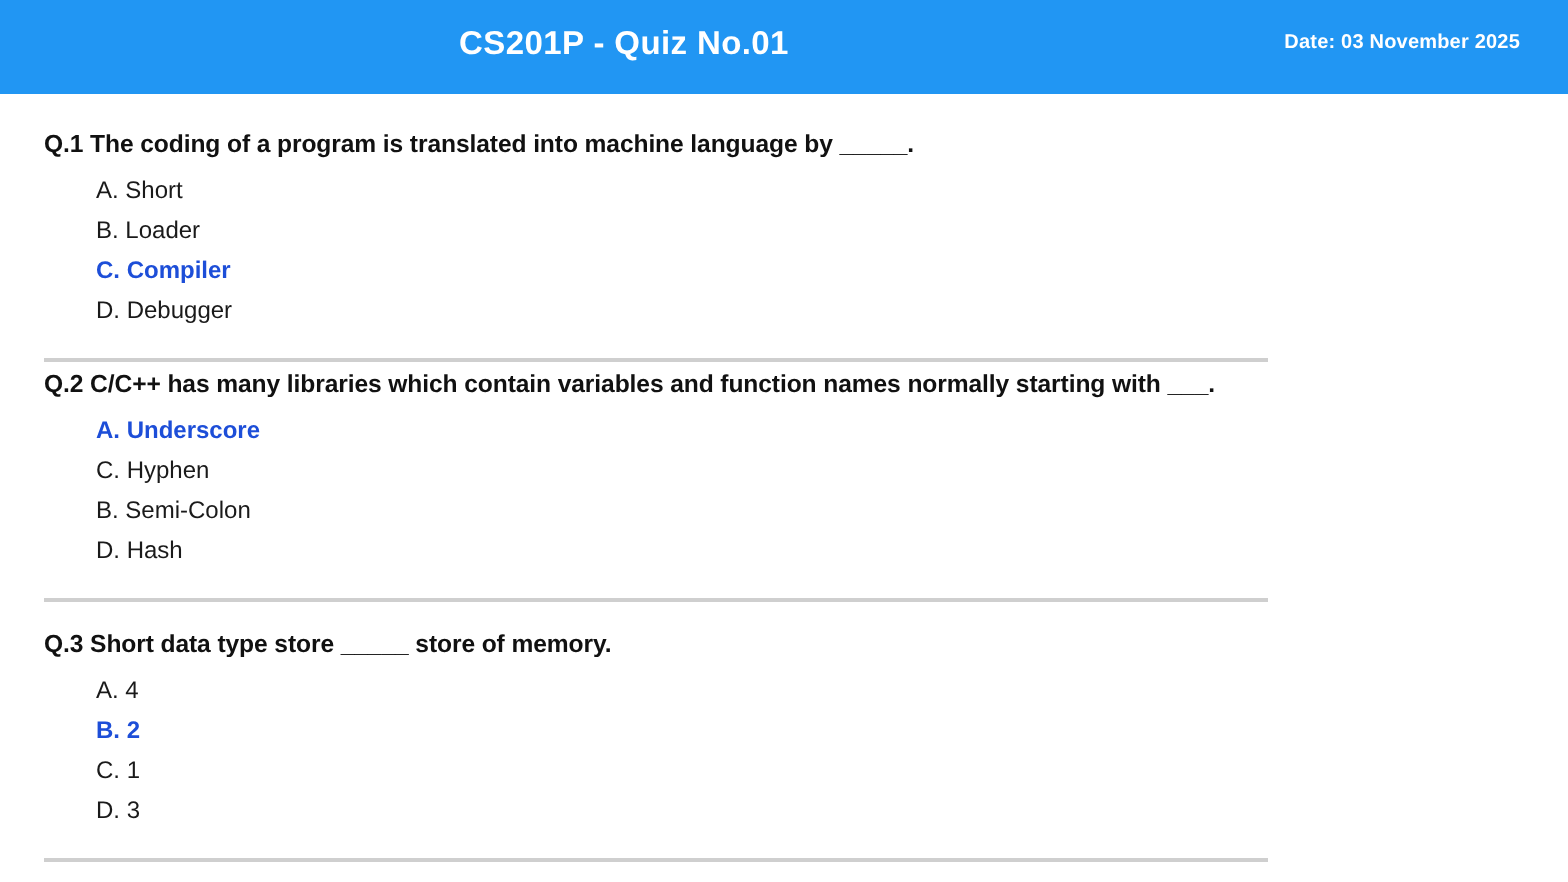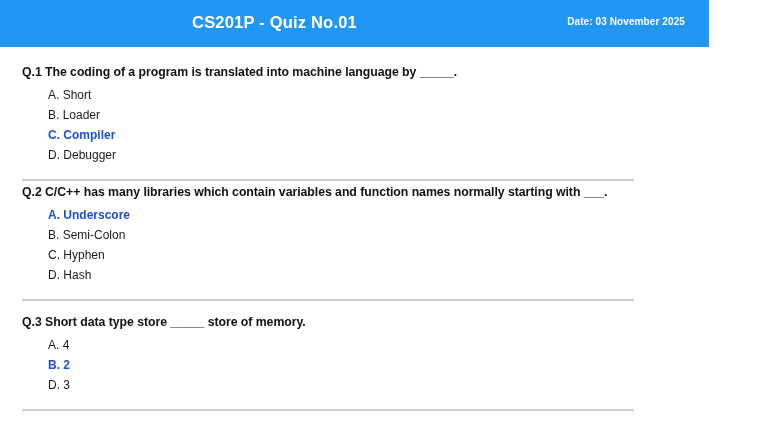--- a/index.html
+++ b/index.html
@@ -14,21 +14,21 @@
     font-family: "Liberation Sans", sans-serif;
     color: #1a1a1a;
     position: relative;
   }
 
   
   .header-band {
     position: absolute;
     top: 0;
     left: 0;
-    width: 709px;
+    width: 784px;
     height: 47px;
     background: #2196f3;
     color: #ffffff;
   }
   .header-title {
     position: absolute;
     left: 0;
     right: 0;
     top: 13px;
     text-align: center;
@@ -114,32 +114,33 @@
       <li class="option">D. Debugger</li>
     </ul>
   </div>
 
   <div class="divider"></div>
 
   <div class="question-block q2">
     <div class="question-text">Q.2 C/C++ has many libraries which contain variables and function names normally starting with ___.</div>
     <ul class="options">
       <li class="option correct">A. Underscore</li>
+      <li class="option">C. Hyphen</li>
       <li class="option">B. Semi-Colon</li>
-      <li class="option">C. Hyphen</li>
       <li class="option">D. Hash</li>
     </ul>
   </div>
 
   <div class="divider"></div>
 
   <div class="question-block q3">
     <div class="question-text">Q.3 Short data type store _____ store of memory.</div>
     <ul class="options">
       <li class="option">A. 4</li>
       <li class="option correct">B. 2</li>
+      <li class="option">C. 1</li>
       <li class="option">D. 3</li>
     </ul>
   </div>
 
   <div class="divider"></div>
 
 </div>
 
 </body></html>

